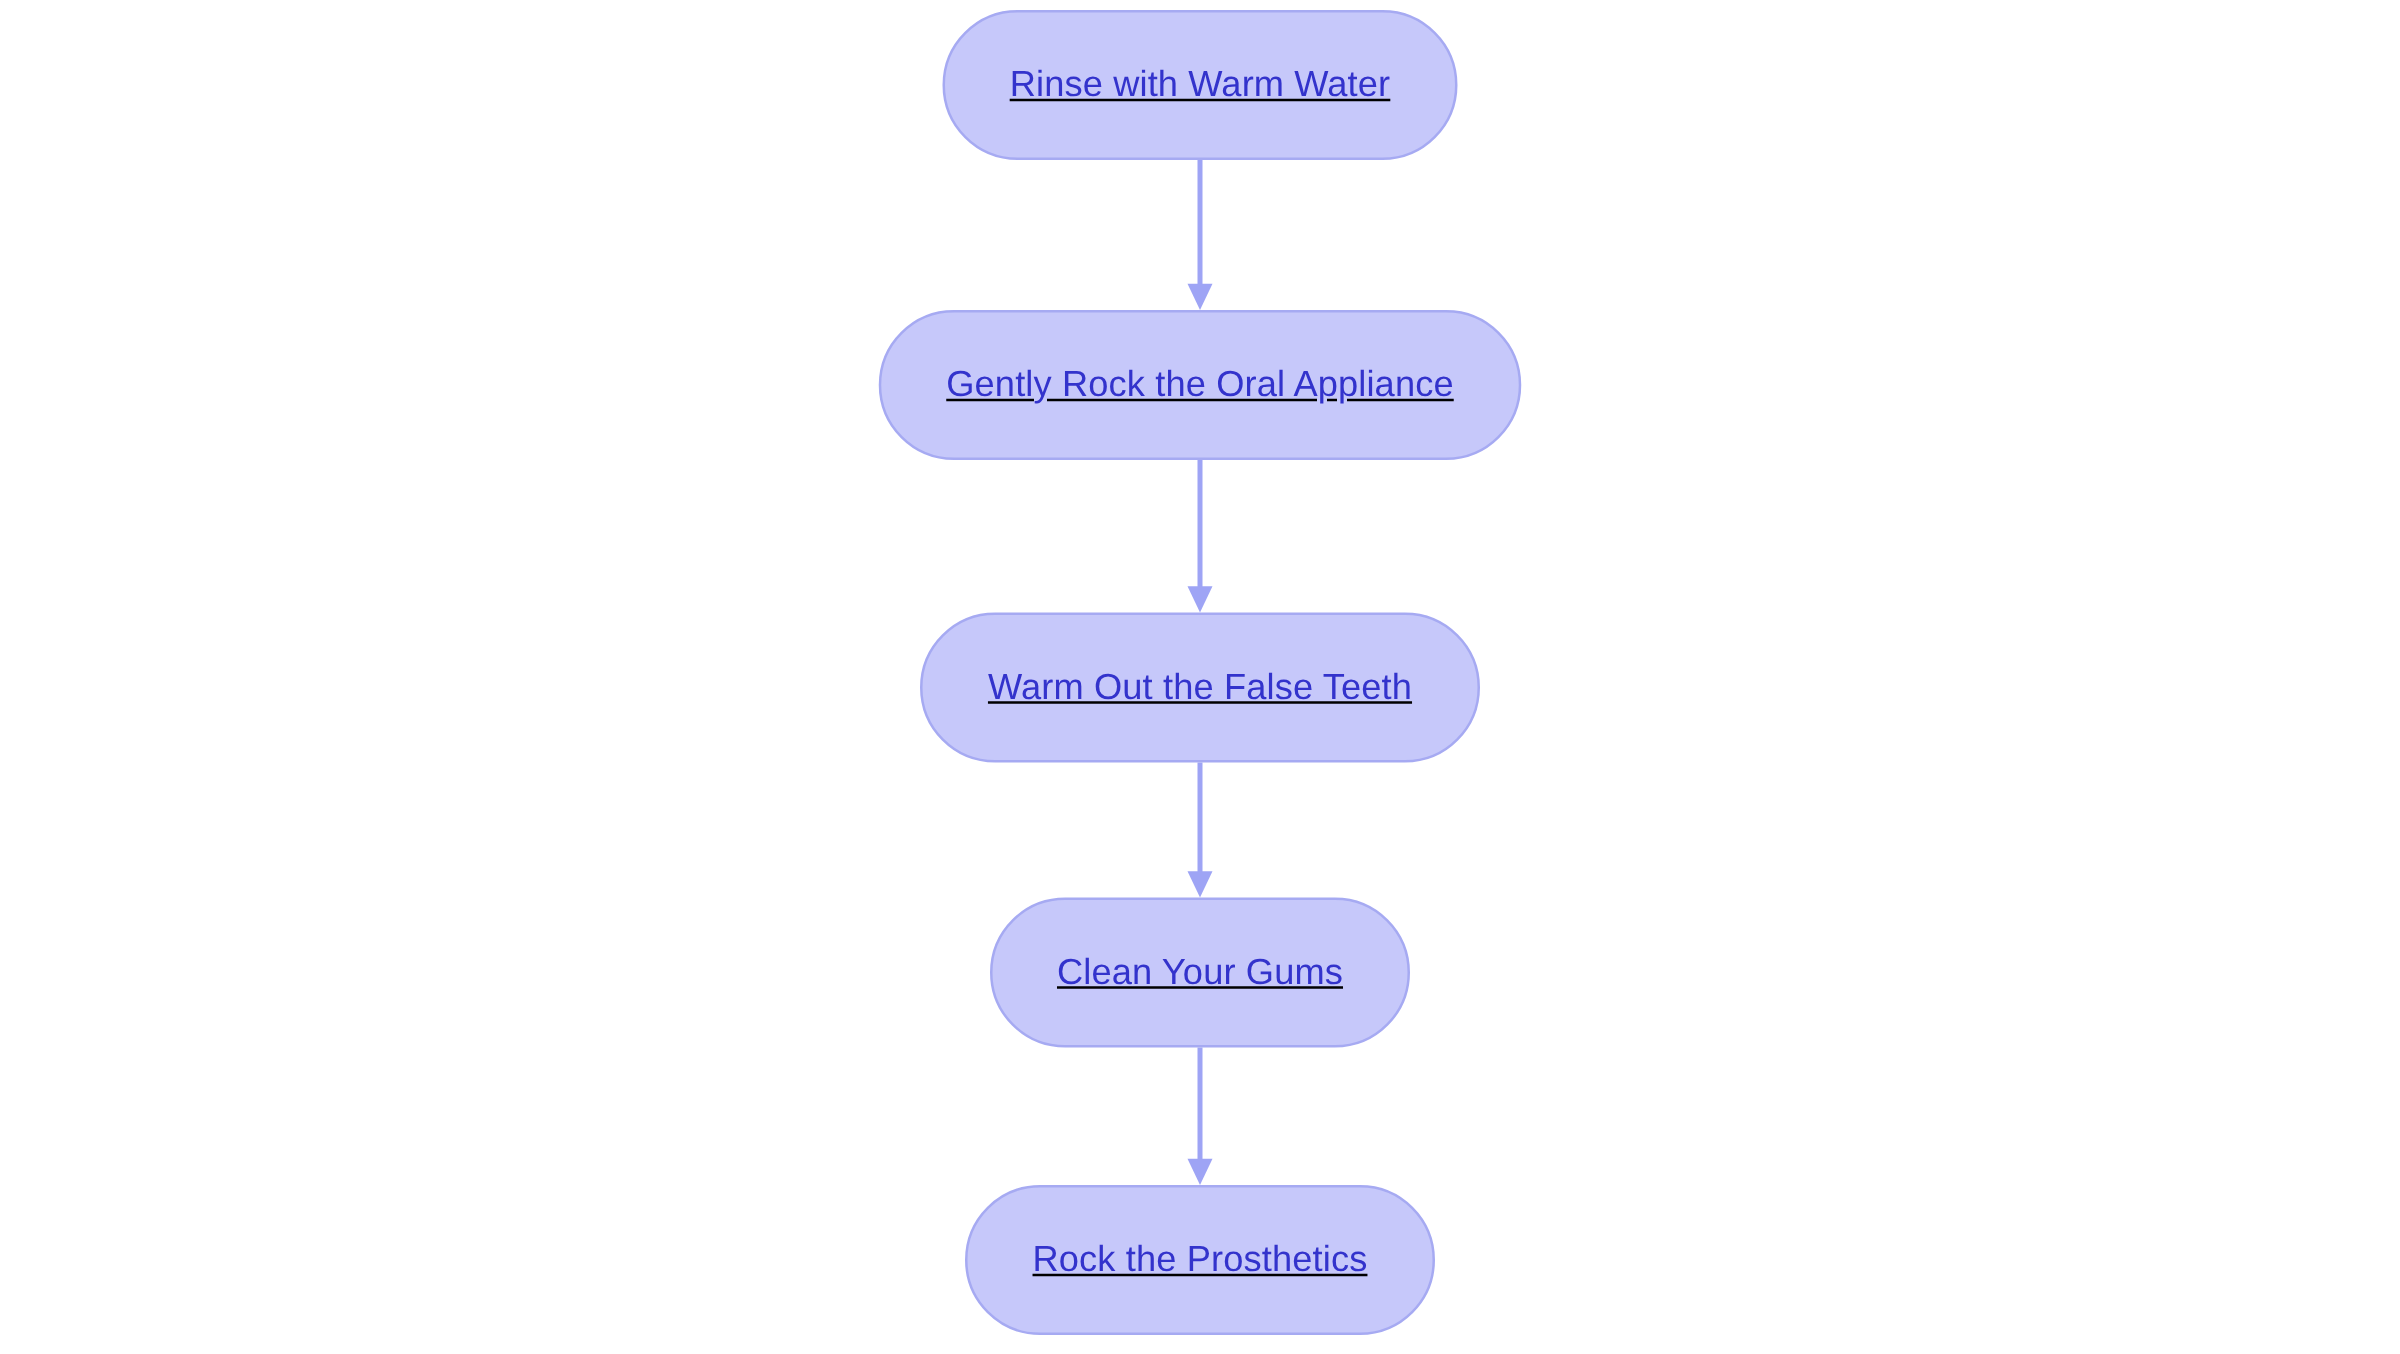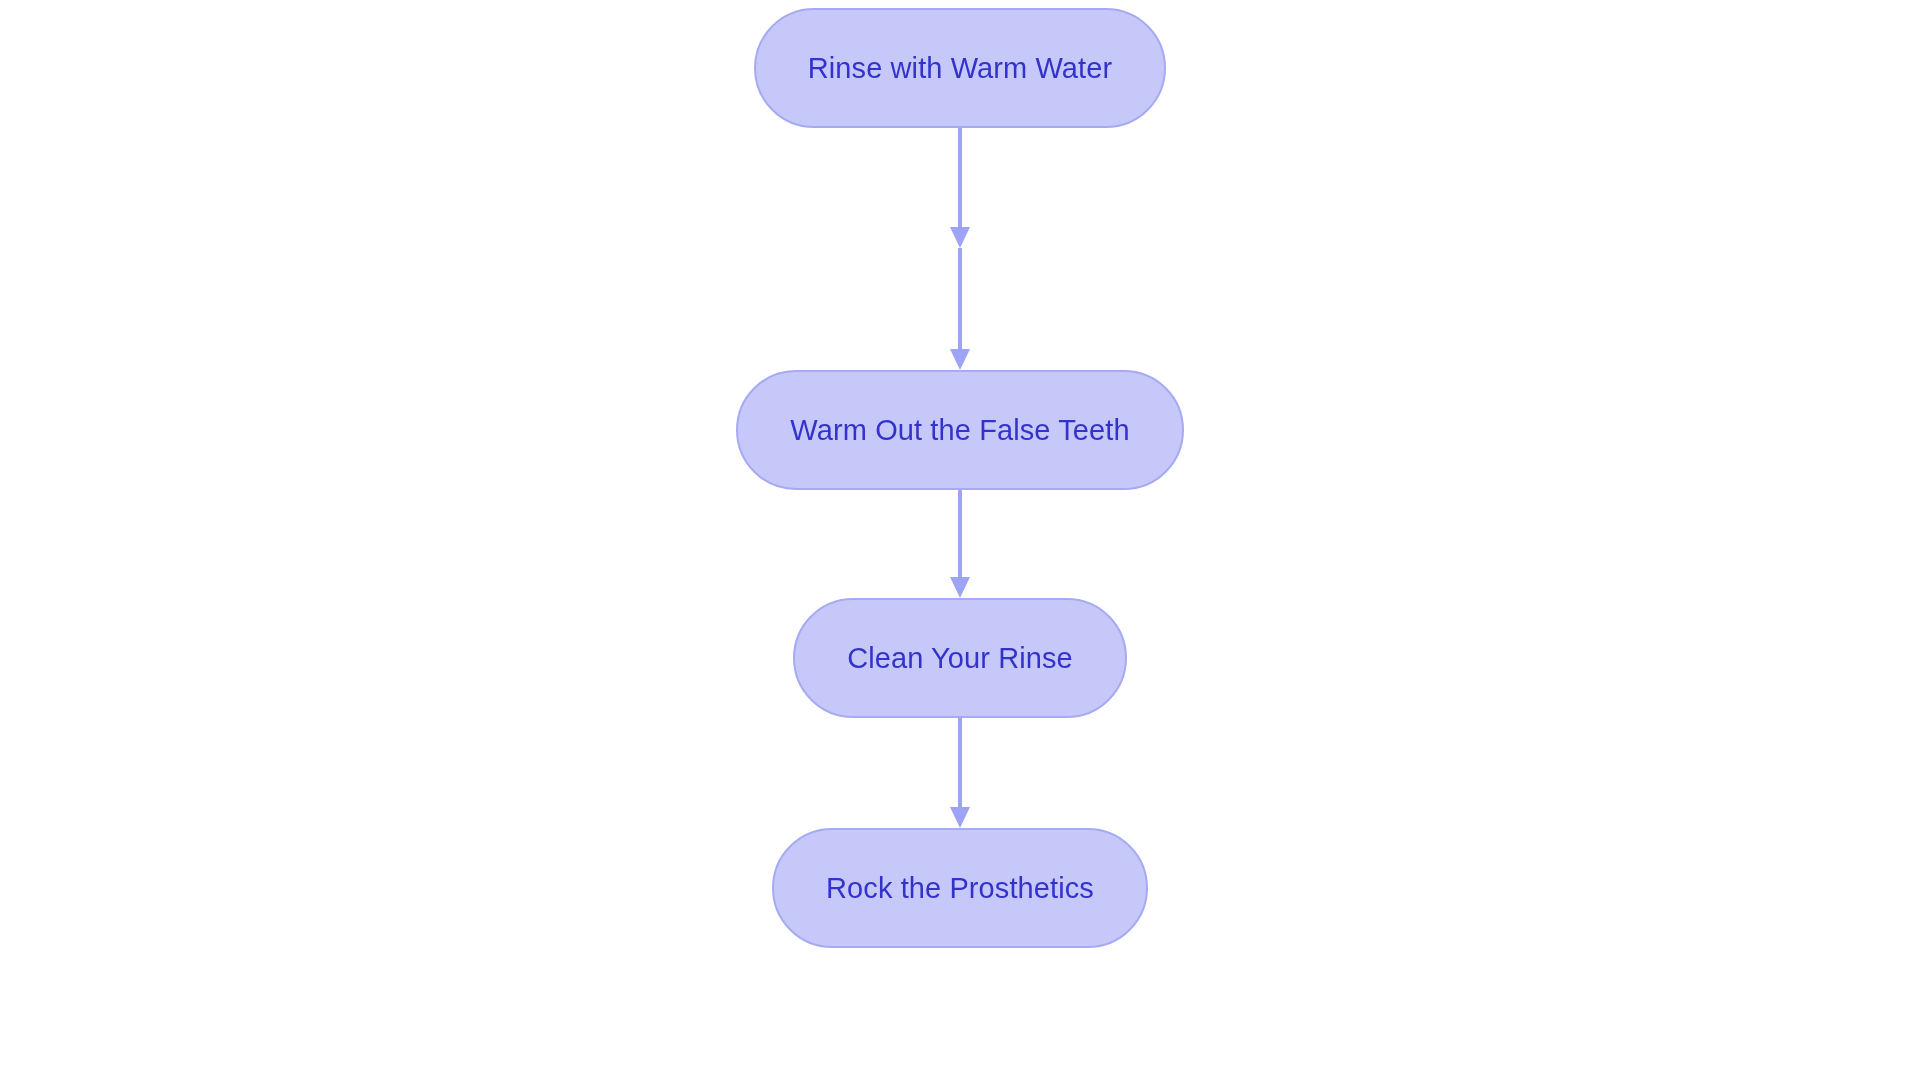--- a/index.html
+++ b/index.html
@@ -38,20 +38,21 @@
     box-sizing: border-box;
     height: 120px;
     border-radius: 60px;
     background: #c6c8fa;
     border: 2px solid #a6aaf2;
     display: flex;
     align-items: center;
     justify-content: center;
     padding: 0 52px;
     flex: none;
+    text-decoration: underline;
   }
 
   .flow-node-label {
     font-family: "Liberation Sans", sans-serif;
     font-size: 29px;
     line-height: 1;
     color: #3333cc;
     white-space: nowrap;
     letter-spacing: 0.1px;
   }
@@ -99,37 +100,40 @@
 
     <div class="flow-node">
       <span class="flow-node-label">Rinse with Warm Water</span>
     </div>
 
     <div class="flow-connector gap-1">
       <div class="connector-stem"></div>
       <div class="connector-arrowhead"></div>
     </div>
 
+    <div class="flow-node">
+      <span class="flow-node-label">Gently Rock the Oral Appliance</span>
+    </div>
 
     <div class="flow-connector gap-2">
       <div class="connector-stem"></div>
       <div class="connector-arrowhead"></div>
     </div>
 
     <div class="flow-node">
       <span class="flow-node-label">Warm Out the False Teeth</span>
     </div>
 
     <div class="flow-connector gap-3">
       <div class="connector-stem"></div>
       <div class="connector-arrowhead"></div>
     </div>
 
     <div class="flow-node">
-      <span class="flow-node-label">Clean Your Rinse</span>
+      <span class="flow-node-label">Clean Your Gums</span>
     </div>
 
     <div class="flow-connector gap-4">
       <div class="connector-stem"></div>
       <div class="connector-arrowhead"></div>
     </div>
 
     <div class="flow-node">
       <span class="flow-node-label">Rock the Prosthetics</span>
     </div>

